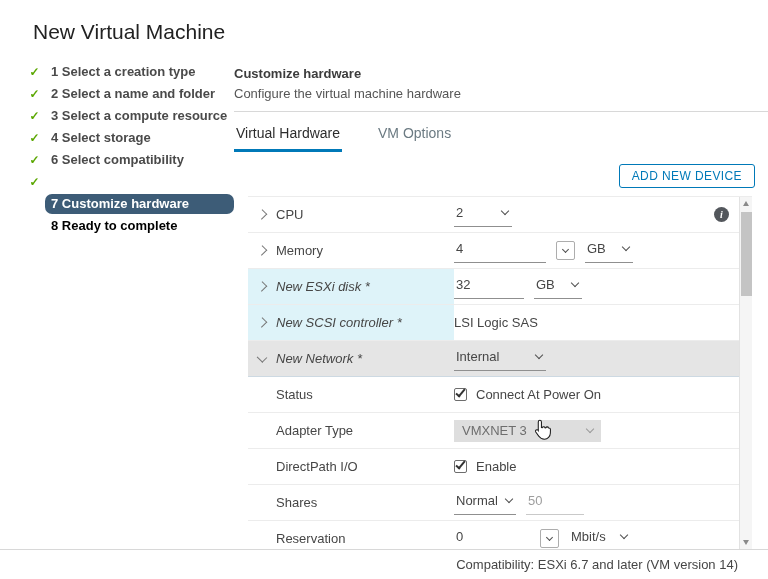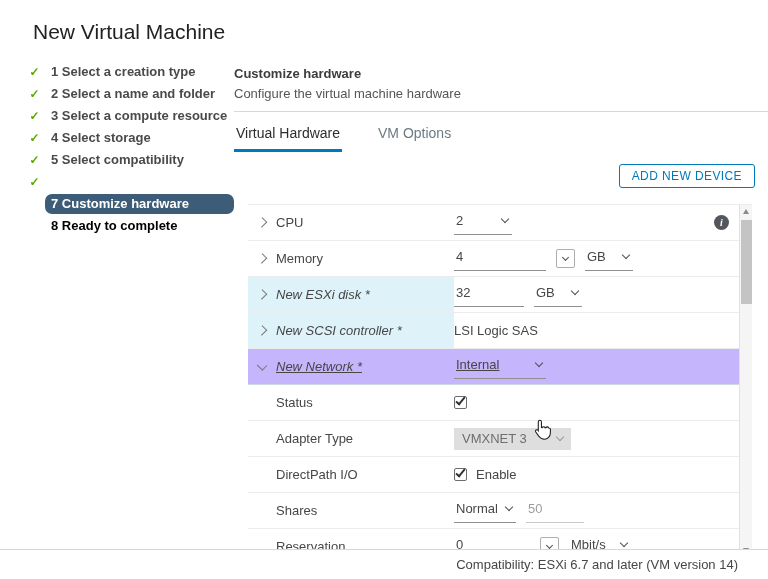--- a/index.html
+++ b/index.html
@@ -32,26 +32,26 @@
   .tab { padding:7px 2px 8px 2px; font-size:14px; color:#6b7a82; cursor:pointer; border-bottom:3px solid transparent; }
   .tab.active { color:#2d2d2d; border-bottom-color:#0079B8; }
 
   
   .toolbar { display:flex; justify-content:flex-end; margin:12px 13px 0 0; }
   .add-btn { background:#fff; border:1px solid #0079B8; color:#0079B8; font-family:inherit;
              font-size:12px; font-weight:500; letter-spacing:.4px; padding:0 12px; height:24px;
              border-radius:3px; cursor:pointer; }
 
   
-  .panel { position:relative; margin:16px 16px 0 14px; height:353px; overflow:hidden; border-top:1px solid #ececec; }
+  .panel { position:relative; margin:8px 16px 0 14px; height:353px; overflow:hidden; border-top:1px solid #ececec; }
   .rows { margin-right:13px; }
   .row { display:flex; height:36px; border-bottom:1px solid #ececec; background:#fff; }
   .zl { flex:0 0 206px; width:206px; display:flex; align-items:center; padding-left:10px; }
   .zl.cyan { background:#DEF3F9; }
-  .row.sel { background:#c4b5fd; border-bottom-color:#cdd9e2;text-decoration:underline; }
+  .row.sel { background:#e5e5e5; border-bottom-color:#cdd9e2; }
   .zc { flex:1; display:flex; align-items:center; gap:10px; padding-right:10px; min-width:0; }
   .rlbl { font-size:13px; color:#464646; }
   .rlbl.it { font-style:italic; }
   .spacer { flex:1; }
 
   
   .xchev { flex:0 0 8px; width:7px; height:7px; border-right:1.5px solid #767676; border-bottom:1.5px solid #767676; margin-right:10px; }
   .xchev.r { transform:rotate(-45deg); }
   .xchev.d { transform:rotate(45deg); margin-top:-3px; }
   .xsp { flex:0 0 8px; width:8px; margin-right:10px; }
@@ -62,21 +62,21 @@
 
   
   .dd { display:inline-flex; align-items:center; justify-content:space-between;
         border-bottom:1px solid #8f8f8f; padding:2px 4px 6px 2px; font-size:13px; color:#464646; cursor:pointer; }
   .uin { border:none; border-bottom:1px solid #8f8f8f; background:transparent; font-family:inherit;
          font-size:13px; color:#464646; padding:2px 2px 6px 2px; }
   .uin.dis { color:#9e9e9e; border-bottom-color:#c9c9c9; }
   .w48{width:48px}.w58{width:58px}.w62{width:62px}.w70{width:70px}.w76{width:76px}.w92{width:92px}
   .stepper { width:19px; height:19px; border:1px solid #adadad; border-radius:2px; background:#fff;
              display:inline-flex; align-items:center; justify-content:center; cursor:pointer; }
-  .sel-gray { width:117px; height:22px; background:#dedede; color:#6e6e6e; display:inline-flex;
+  .sel-gray { width:147px; height:22px; background:#dedede; color:#6e6e6e; display:inline-flex;
               align-items:center; justify-content:space-between; padding:0 8px; font-size:13px; cursor:default; }
 
   
   .cb { position:relative; width:13px; height:13px; border:1px solid #6d6d6d; border-radius:2px; background:#fff; flex:0 0 13px; cursor:pointer; }
   .tick { position:absolute; left:3px; top:-2px; width:5px; height:10px;
           border-right:2px solid #333; border-bottom:2px solid #333; transform:rotate(40deg); }
   .cbl { font-size:13px; color:#464646; margin-left:-1px; }
 
   
   .info { width:15px; height:15px; border-radius:50%; background:#53575c; color:#fff; text-align:center;
@@ -118,21 +118,21 @@
       <div class="step done">
         <span class="sck">✓</span>
         <span class="slb">3 Select a compute resource</span>
       </div>
       <div class="step done">
         <span class="sck">✓</span>
         <span class="slb">4 Select storage</span>
       </div>
       <div class="step done">
         <span class="sck">✓</span>
-        <span class="slb">5 Select compatibility</span>
+        <span class="slb">6 Select compatibility</span>
       </div>
       <div class="step done">
         <span class="sck">✓</span>
       </div>
       <div class="step active">
         <span class="sck"></span>
         <span class="slb">7 Customize hardware</span>
       </div>
       <div class="step pending">
         <span class="sck"></span>
@@ -228,20 +228,21 @@
 
           <div class="row">
             <div class="zl">
               <span class="xsp"></span>
               <span class="rlbl">Status</span>
             </div>
             <div class="zc">
               <span class="cb">
                 <span class="tick"></span>
               </span>
+              <span class="cbl">Connect At Power On</span>
             </div>
           </div>
 
           <div class="row">
             <div class="zl">
               <span class="xsp"></span>
               <span class="rlbl">Adapter Type</span>
             </div>
             <div class="zc">
               <span class="sel-gray">

